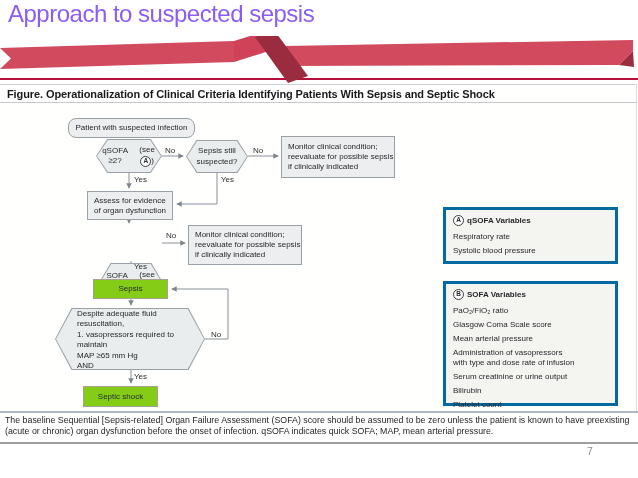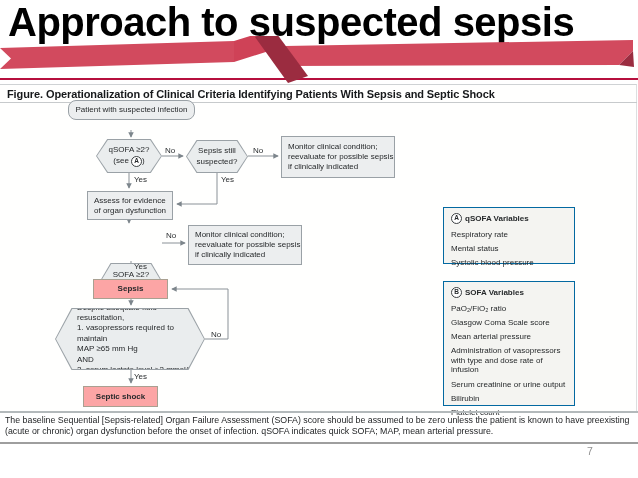--- a/index.html
+++ b/index.html
@@ -1,56 +1,56 @@
 <!DOCTYPE html>
 <html><head>
 <meta charset="utf-8">
 <style>
   html,body{margin:0;padding:0;background:#fff;}
   .slide{position:relative;width:638px;height:478px;background:#ffffff;overflow:hidden;
          font-family:"Liberation Sans",sans-serif;}
 
-  .slide-title{position:absolute;top:0px;left:8px;font-size:40px;letter-spacing:-0.5px;
-               color:#000000;font-weight:700;}
+  .slide-title{position:absolute;top:0px;left:8px;font-size:24px;letter-spacing:-0.5px;
+               color:#8b5cf6;font-weight:400;}
 
   .accent-line{position:absolute;top:78px;left:0;width:638px;height:2px;background:#b60f3e;}
   .ribbon{position:absolute;top:36px;left:0;}
 
   .figure-panel{position:absolute;top:84px;left:0;width:637px;height:327px;background:#fffffe;
                 border-top:1px solid #cfd2d4;border-right:1px solid #dddfe0;box-sizing:border-box;}
   .fig-title{position:absolute;top:3px;left:7px;font-size:11px;font-weight:bold;color:#17191b;
              letter-spacing:-0.1px;}
   .fig-title-rule{position:absolute;top:17px;left:0;width:637px;height:1px;background:#c7cacc;}
 
   .connectors{position:absolute;top:0;left:0;}
 
   .box{position:absolute;background:#eceeef;border:1px solid #9aa1a6;color:#26292b;font-size:8px;
        line-height:1.25;display:flex;align-items:center;justify-content:center;text-align:center;
        white-space:pre-line;box-sizing:border-box;}
   .box.left{justify-content:flex-start;text-align:left;padding-left:6px;}
   .rounded{border-radius:8px;}
-  .tan{background:#fca5a5;border-color:#a9a091;font-weight:bold;}
+  .tan{background:#84cc16;border-color:#a9a091;font-weight:normal;}
 
   .hexwrap{position:absolute;}
   .hex-border{position:absolute;inset:0;background:#9aa1a6;}
-  .hex-fill{position:absolute;inset:1px;background:#eaedee;display:flex;flex-direction:column;
+  .hex-fill{position:absolute;inset:1px;background:#eaedee;display:flex;flex-direction:row;
             align-items:center;justify-content:center;font-size:8px;line-height:1.3;color:#26292b;
             text-align:center;white-space:pre-line;box-sizing:border-box;}
   .hex-sm .hex-border,.hex-sm .hex-fill{clip-path:polygon(17% 0%,83% 0%,100% 50%,83% 100%,17% 100%,0% 50%);}
   .hex-lg .hex-border,.hex-lg .hex-fill{clip-path:polygon(11% 0%,89% 0%,100% 50%,89% 100%,11% 100%,0% 50%);}
   .hex-lg .hex-fill{align-items:flex-start;text-align:left;padding-left:21px;}
 
   .circ{display:inline-flex;width:9px;height:9px;border:1px solid #3c4043;border-radius:50%;
         align-items:center;justify-content:center;font-size:6.5px;font-weight:bold;line-height:1;
         vertical-align:-1px;background:#fff;}
   .see-row span{vertical-align:middle;}
 
   .flabel{position:absolute;font-size:8px;color:#2b2e30;}
 
-  .panel{position:absolute;left:443px;width:132px;background:#f4f4f1;border:1px solid #0369a1;
+  .panel{position:absolute;left:443px;width:175px;background:#f4f4f1;border:3px solid #0369a1;
          box-sizing:border-box;padding:5px 4px 3px 7px;font-size:8px;color:#26292b;}
   .panel-title{font-weight:bold;display:flex;align-items:center;gap:3px;margin-bottom:6px;}
   .panel-item{margin-bottom:4.5px;line-height:1.2;white-space:pre-line;}
 
   .rule412{position:absolute;top:411px;left:0;width:638px;height:2px;background:#b3b9bb;}
   .rule443{position:absolute;top:442px;left:0;width:638px;height:2px;background:#9e9e9e;}
   .footnote{position:absolute;top:415px;left:5px;width:630px;font-size:8.8px;line-height:1.3;
             color:#232527;white-space:pre-line;}
   .pagenum{position:absolute;top:445px;left:570px;width:40px;text-align:center;font-size:10.5px;
            color:#8f8f8f;}
@@ -92,21 +92,21 @@
         <path d="M217,88 L217,119 L177,119" marker-end="url(#ah)"></path>
         <path d="M129,135 L129,138" marker-end="url(#ah)"></path>
         <path d="M162,158 L185,158" marker-end="url(#ah)"></path>
         <path d="M131,176 L131,191" marker-end="url(#ah)"></path>
         <path d="M131,214 L131,220" marker-end="url(#ah)"></path>
         <path d="M205,254 L228,254 L228,204 L172,204" marker-end="url(#ah)"></path>
         <path d="M131,285 L131,298" marker-end="url(#ah)"></path>
       </g>
     </svg>
 
-    <div class="box rounded" style="left:68px;top:15px;width:127px;height:20px;">Patient with suspected infection</div>
+    <div class="box rounded" style="left:68px;top:33px;width:127px;height:20px;">Patient with suspected infection</div>
 
     <div class="hexwrap hex-sm" style="left:96px;top:54px;width:66px;height:34px;">
       <div class="hex-border"></div>
       <div class="hex-fill">
         <div>qSOFA ≥2?</div>
         <div class="see-row"><span>(see </span><span class="circ">A</span><span>)</span></div>
       </div>
     </div>
 
     <div class="hexwrap hex-sm" style="left:186px;top:55px;width:62px;height:33px;">
@@ -155,21 +155,20 @@
     <div class="flabel" style="left:134px;top:177px;">Yes</div>
     <div class="flabel" style="left:211px;top:245px;">No</div>
     <div class="flabel" style="left:134px;top:287px;">Yes</div>
 
     <div class="panel" style="top:122px;height:57px;">
       <div class="panel-title">
         <span class="circ">A</span>
         <span>qSOFA Variables</span>
       </div>
       <div class="panel-item">Respiratory rate</div>
-      <div class="panel-item">Mental status</div>
       <div class="panel-item">Systolic blood pressure</div>
     </div>
 
     <div class="panel" style="top:196px;height:125px;">
       <div class="panel-title">
         <span class="circ">B</span>
         <span>SOFA Variables</span>
       </div>
       <div class="panel-item">PaO₂/FiO₂ ratio</div>
       <div class="panel-item">Glasgow Coma Scale score</div>

